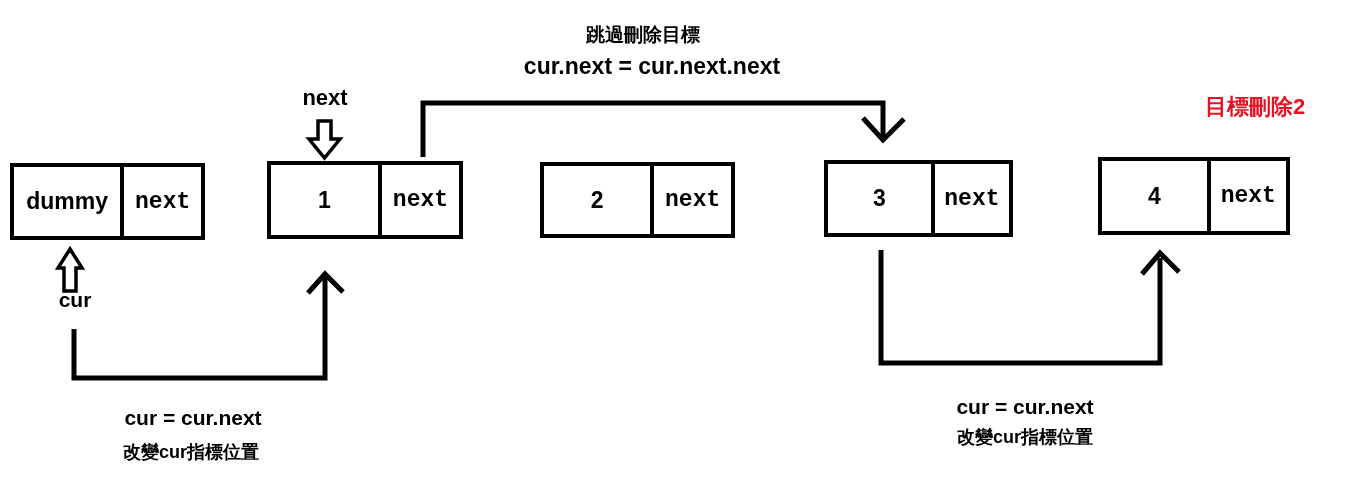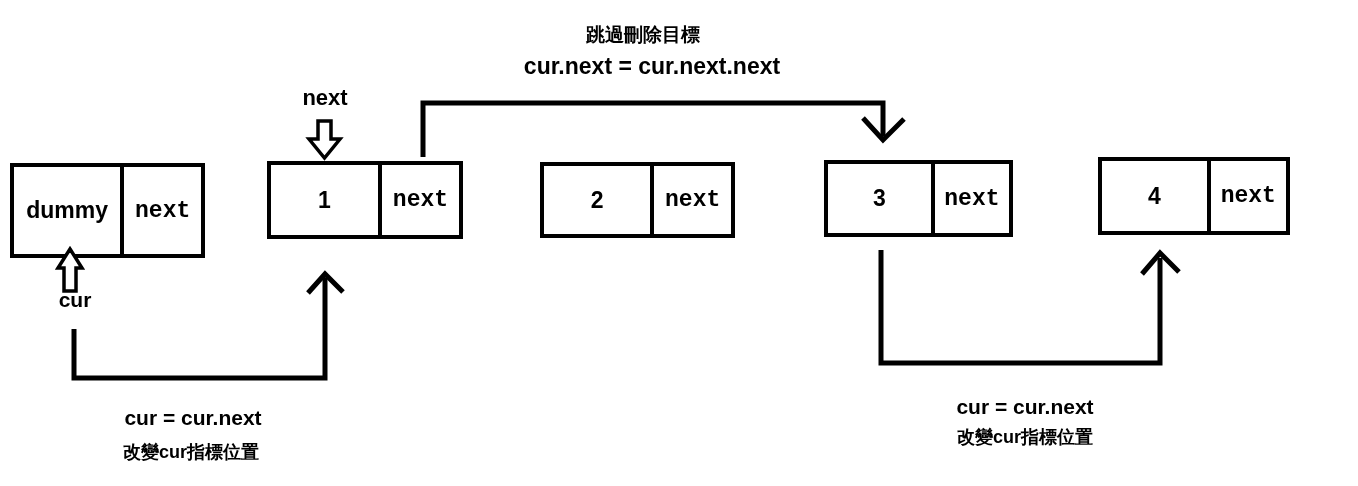--- a/index.html
+++ b/index.html
@@ -59,24 +59,25 @@
     stroke-linejoin: miter;
   }
 </style>
 </head>
 <body>
 
 <div id="canvas">
 
   <div class="label caption-cjk" style="left:643px; top:22px; font-size:19px;">跳過刪除目標</div>
   <div class="label" style="left:652px; top:53px; font-size:23px;">cur.next = cur.next.next</div>
+  <div class="label red" style="left:1255px; top:92px; font-size:22px;">目標刪除2</div>
   <div class="label" style="left:325px; top:85px; font-size:22px;">next</div>
   <div class="label" style="left:75px; top:288px; font-size:21px;">cur</div>
 
-  <div class="node" style="left:10px; top:163px; width:195px; height:95px;">
+  <div class="node" style="left:10px; top:163px; width:195px; height:77px;">
     <div class="cell value-cell">dummy</div>
     <div class="cell pointer-cell">next</div>
   </div>
 
   <div class="node" style="left:267px; top:161px; width:196px; height:78px;">
     <div class="cell value-cell">1</div>
     <div class="cell pointer-cell">next</div>
   </div>
 
   <div class="node" style="left:540px; top:162px; width:195px; height:76px;">

